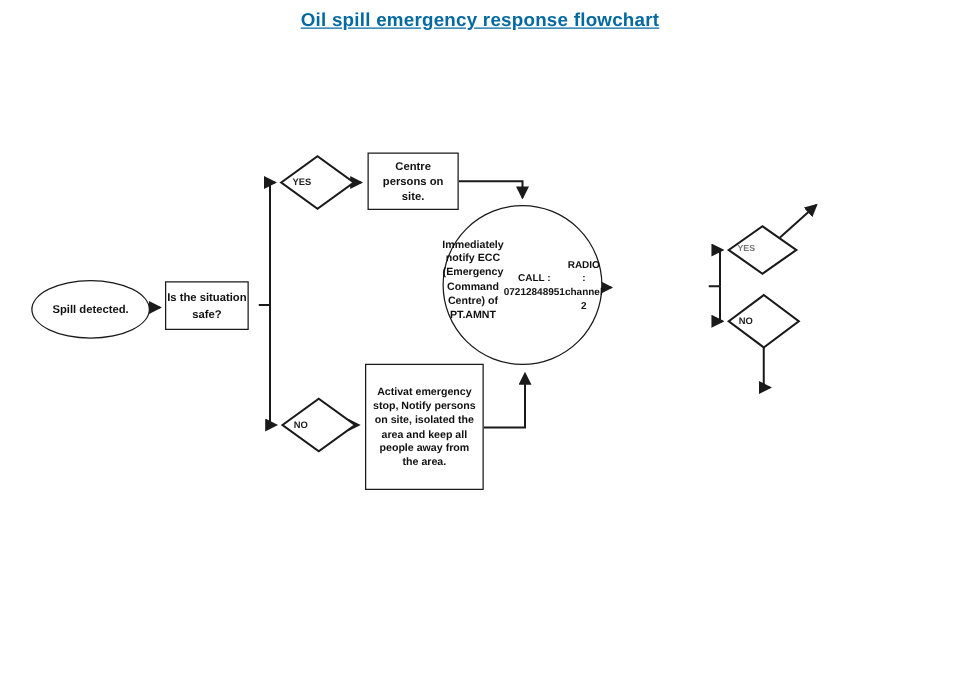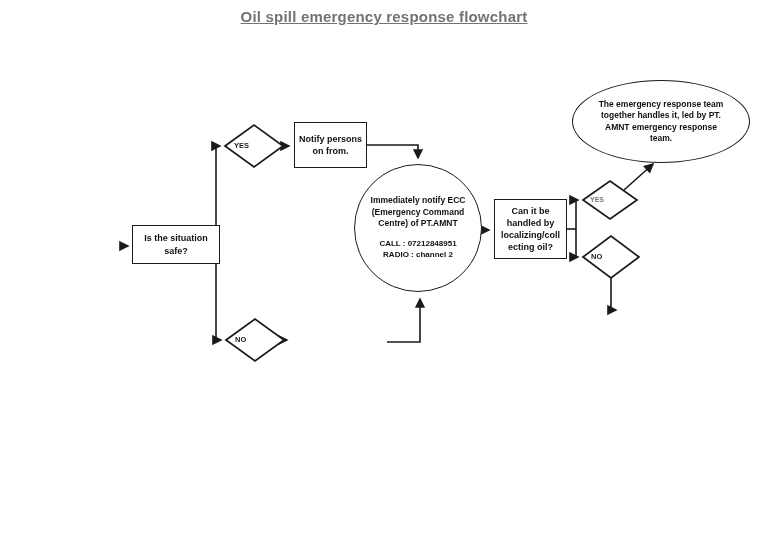--- a/index.html
+++ b/index.html
@@ -16,54 +16,54 @@
   .title {
     position: absolute;
     top: 8px;
     left: 0;
     width: 768px;
     text-align: center;
     font-size: 15px;
     font-weight: bold;
     text-decoration: underline;
     letter-spacing: 0.2px;
-    color: #737373;
+    color: #0369a1;
   }
   #wires {
     position: absolute;
     left: 0; top: 0;
     width: 768px; height: 543px;
   }
   .node {
     position: absolute;
     display: flex;
     align-items: center;
     justify-content: center;
     text-align: center;
     background: #ffffff;
     font-weight: bold;
     color: #111;
   }
   .rect   { border: 1.8px solid #1a1a1a; }
   .oval   { border: 1.6px solid #1a1a1a; border-radius: 50%; }
-  .circle { border: 1.6px solid #1a1a1a; border-radius: 50%; flex-direction: column; align-items: center; }
+  .circle { border: 1.6px solid #1a1a1a; border-radius: 50%; flex-direction: row; align-items: center; }
   .f9  { font-size: 9px;   line-height: 1.35; }
   .f85 { font-size: 8.5px; line-height: 1.32; }
   .f8  { font-size: 8px;   line-height: 1.4; }
   .dlabel {
     position: absolute;
     font-size: 7.5px;
     font-weight: bold;
     color: #222;
   }
   .dlabel.faint { color: #777; font-size: 7px; }
 
   
   #n-spill   { left: 25px;  top: 224px; width: 95px;  height: 47px; }
-  #n-safe    { left: 132px; top: 225px; width: 88px;  height: 39px; }
+  #n-safe    { left: 132px; top: 225px; width: 67px;  height: 39px; }
   #n-notify  { left: 294px; top: 122px; width: 73px;  height: 46px; }
   #n-activate{ left: 292px; top: 291px; width: 95px;  height: 101px; }
   #n-ecc     { left: 354px; top: 164px; width: 128px; height: 128px; }
   #n-handle  { left: 494px; top: 199px; width: 73px;  height: 60px; }
   #n-ert     { left: 572px; top: 80px;  width: 178px; height: 83px; }
   #n-monitor { left: 622px; top: 288px; width: 96px;  height: 45px; }
 
   #n-spill span   { width: 62px; }
   #n-safe span    { width: 66px; }
   #n-notify span  { width: 64px; }
@@ -113,38 +113,38 @@
       <polygon points="583,200 610,181 637,200 610,219"></polygon>
       <polygon points="583,257 611,236 639,257 611,278"></polygon>
     </g>
   </svg>
 
   <div class="dlabel" id="dl-yes-left">YES</div>
   <div class="dlabel" id="dl-no-left">NO</div>
   <div class="dlabel faint" id="dl-yes-right">YES</div>
   <div class="dlabel" id="dl-no-right">NO</div>
 
+  <div class="node oval f9" id="n-spill">
+    <span>Spill detected.</span>
+  </div>
 
   <div class="node rect f9" id="n-safe">
     <span>Is the situation safe?</span>
   </div>
 
   <div class="node rect f9" id="n-notify">
-    <span>Notify persons on from.</span>
+    <span>Centre persons on site.</span>
   </div>
 
+  <div class="node rect f85" id="n-activate">
+    <span>Activat emergency stop, Notify persons on site, isolated the area and keep all people away from the area.</span>
+  </div>
 
   <div class="node circle f85" id="n-ecc">
     <span class="ecc-main">Immediately notify ECC (Emergency Command Centre) of PT.AMNT</span>
     <span class="f8">CALL : 07212848951</span>
     <span class="f8">RADIO : channel 2</span>
   </div>
 
-  <div class="node rect f9" id="n-handle">
-    <span>Can it be handled by localizing/coll ecting oil?</span>
-  </div>
 
-  <div class="node oval f85" id="n-ert">
-    <span>The emergency response team together handles it, led by PT. AMNT emergency response team.</span>
-  </div>
 
 
 </div>
 
 </body></html>

